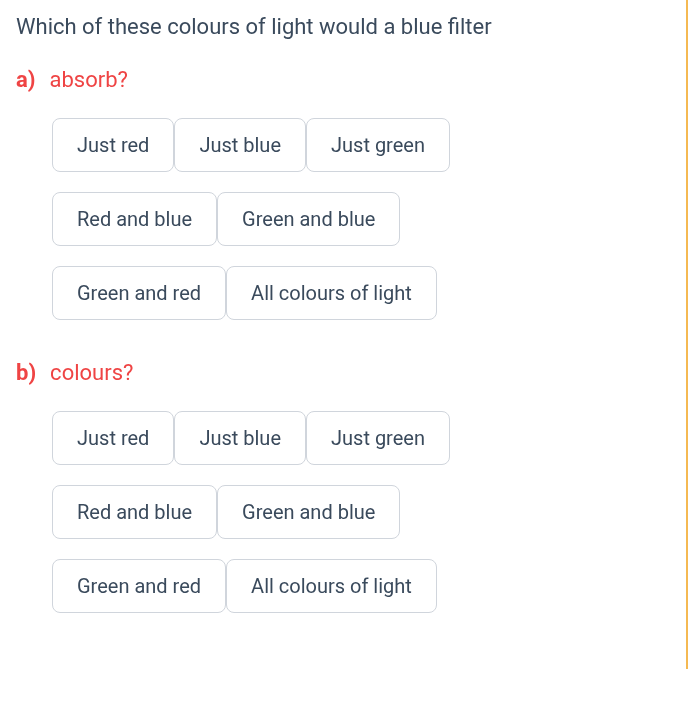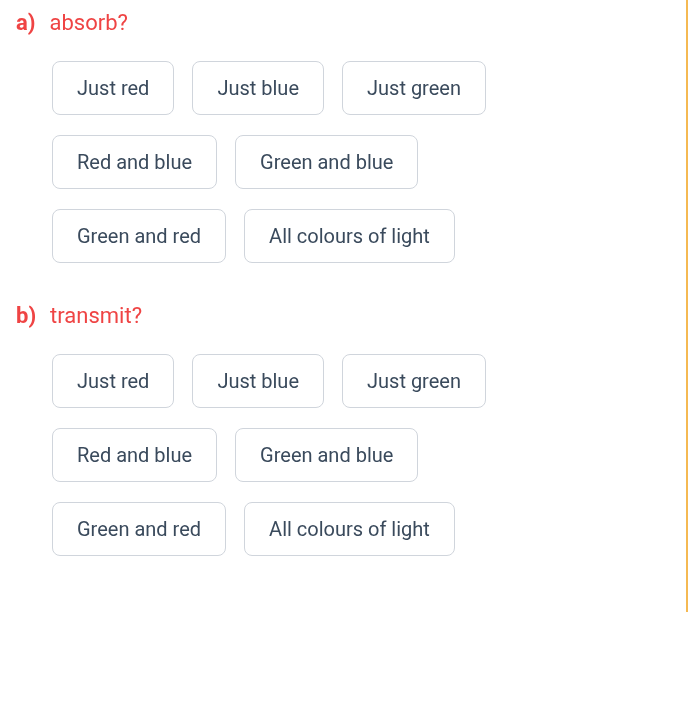--- a/index.html
+++ b/index.html
@@ -36,21 +36,20 @@
     .part-label .letter {
       font-weight: 700;
       margin-right: 14px;
     }
     .options {
       padding-left: 36px;
     }
     .option-row {
       display: flex;
       flex-wrap: wrap;
-      gap: 18px;
       margin-bottom: 20px;
     }
     .option-button {
       display: inline-flex;
       align-items: center;
       justify-content: center;
       padding: 14px 24px;
       border: 1.5px solid #d0d5dc;
       border-radius: 8px;
       background: #ffffff;
@@ -58,20 +57,21 @@
       color: #3a4a5c;
       cursor: pointer;
       white-space: nowrap;
       font-family: inherit;
     }
   </style>
 </head>
 <body>
 
 <div class="container">
+  <div class="question-intro">Which of these colours of light would a blue filter</div>
 
   <div class="part">
     <div class="part-label">
       <span class="letter">a)</span><span>absorb?</span>
     </div>
     <div class="options">
       <div class="option-row">
         <button class="option-button">Just red</button>
         <button class="option-button">Just blue</button>
         <button class="option-button">Just green</button>
@@ -82,21 +82,21 @@
       </div>
       <div class="option-row">
         <button class="option-button">Green and red</button>
         <button class="option-button">All colours of light</button>
       </div>
     </div>
   </div>
 
   <div class="part">
     <div class="part-label">
-      <span class="letter">b)</span><span>transmit?</span>
+      <span class="letter">b)</span><span>colours?</span>
     </div>
     <div class="options">
       <div class="option-row">
         <button class="option-button">Just red</button>
         <button class="option-button">Just blue</button>
         <button class="option-button">Just green</button>
       </div>
       <div class="option-row">
         <button class="option-button">Red and blue</button>
         <button class="option-button">Green and blue</button>

